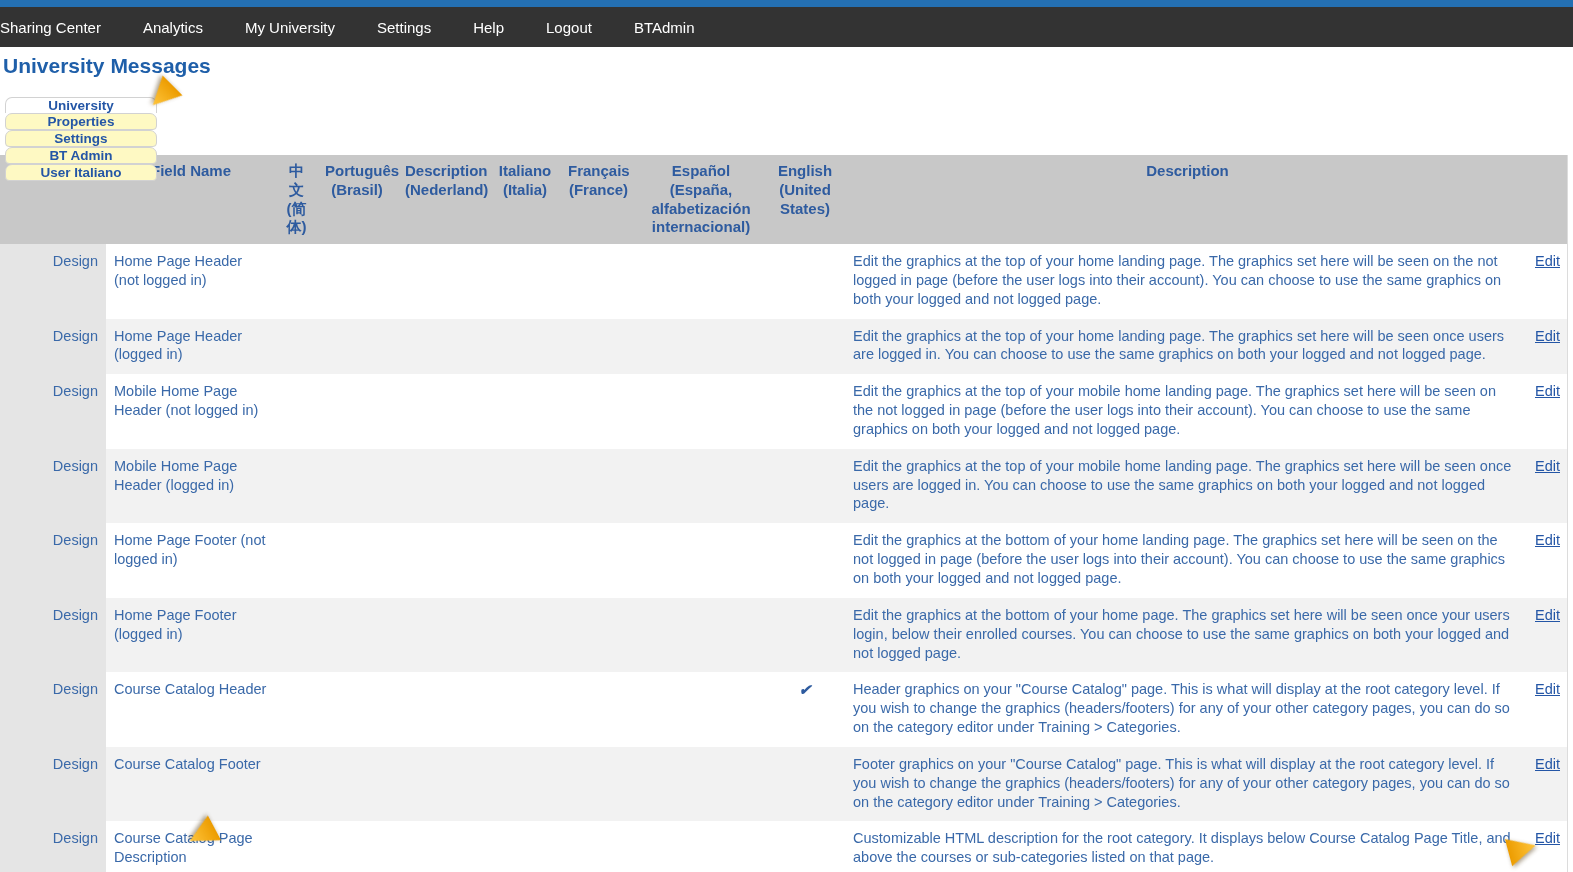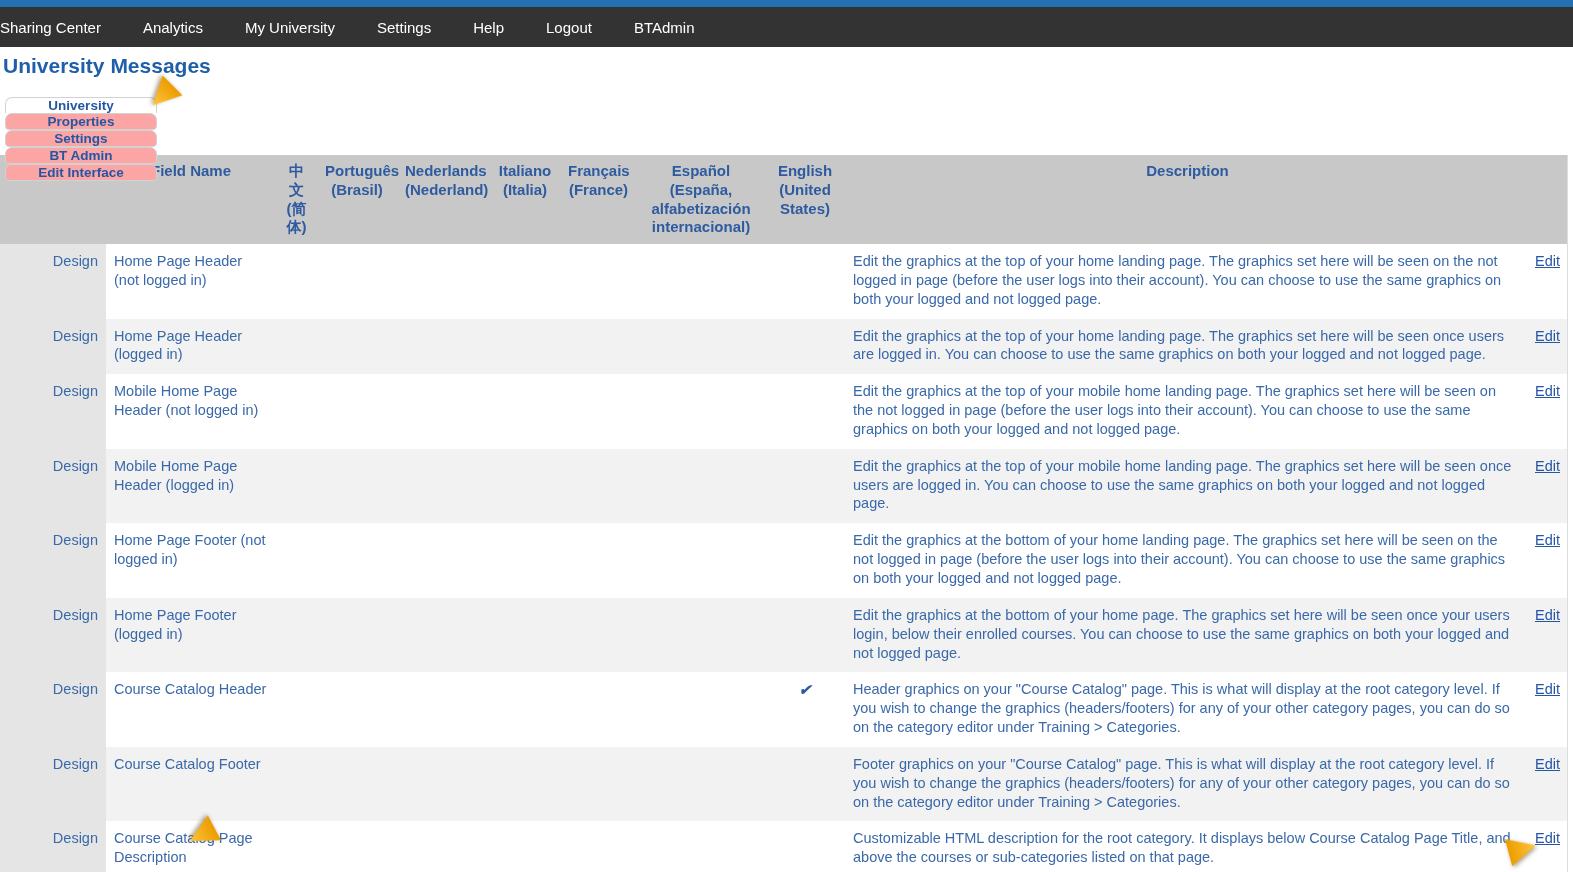--- a/index.html
+++ b/index.html
@@ -6,21 +6,21 @@
   html,body { width:1573px; height:872px; overflow:hidden; background:#fff;
     font-family:"Liberation Sans", sans-serif; position:relative; }
 
   .topstrip { height:7px; background:#2470b3; }
   .nav { height:40px; background:#333333; display:flex; align-items:center; }
   .nav-item { color:#ffffff; font-size:15px; margin-right:42px; cursor:pointer; white-space:nowrap; }
 
   .page-title { color:#1f5fa9; font-size:21px; line-height:26px; font-weight:bold; margin:6px 0 0 3px; }
 
   .tabs { display:flex; align-items:flex-start; margin-top:18px; padding-left:5px; height:58px; position:relative;flex-direction:column; }
-  .tab { width:152px; height:32px; margin-right:3px; background:#fca5a5; border:1px solid #d2d2d2;
+  .tab { width:152px; height:32px; margin-right:3px; background:#fef9c3; border:1px solid #d2d2d2;
     border-radius:7px 7px 4px 4px; display:flex; align-items:center; justify-content:center;
     font-weight:bold; font-size:13.5px; color:#2456a6; cursor:pointer; }
   .tab.active { background:#ffffff; height:58px; border-bottom:none; border-radius:7px 7px 0 0; z-index:2; }
 
   table { border-collapse:collapse; width:1567px; table-layout:fixed; }
   thead th { background:#c8c8c8; color:#2e5b9f; font-size:15px; font-weight:bold; text-align:center;
     vertical-align:top; padding:7px 8px; line-height:1.25; }
   tbody td { vertical-align:top; padding:8px 8px 10px 8px; font-size:14.5px; color:#3a69a9; line-height:1.3; }
   tbody tr:nth-child(even) { background:#f2f2f2; }
   td.cat { background:#e5e5e5;text-align:right; }
@@ -51,21 +51,21 @@
   <span class="nav-item">BTAdmin</span>
 </div>
 
 <h1 class="page-title">University Messages</h1>
 
 <div class="tabs">
   <div class="tab active">University</div>
   <div class="tab">Properties</div>
   <div class="tab">Settings</div>
   <div class="tab">BT Admin</div>
-  <div class="tab">Edit Interface</div>
+  <div class="tab">User Italiano</div>
 </div>
 
 <table>
   <colgroup>
     <col style="width:106px">
       <col style="width:170px">
       <col style="width:41px">
       <col style="width:80px">
     <col style="width:93px">
       <col style="width:70px">
@@ -74,21 +74,21 @@
     <col style="width:80px">
       <col style="width:685px">
       <col style="width:37px">
   </colgroup>
   <thead>
     <tr>
       <th>Category</th>
       <th>Field Name</th>
       <th>中文(简体)</th>
       <th>Português (Brasil)</th>
-      <th>Nederlands (Nederland)</th>
+      <th>Description (Nederland)</th>
       <th>Italiano (Italia)</th>
       <th>Français (France)</th>
       <th>Español (España, alfabetización internacional)</th>
       <th>English (United States)</th>
       <th>Description</th>
       <th></th>
     </tr>
   </thead>
   <tbody>
   <tr>

